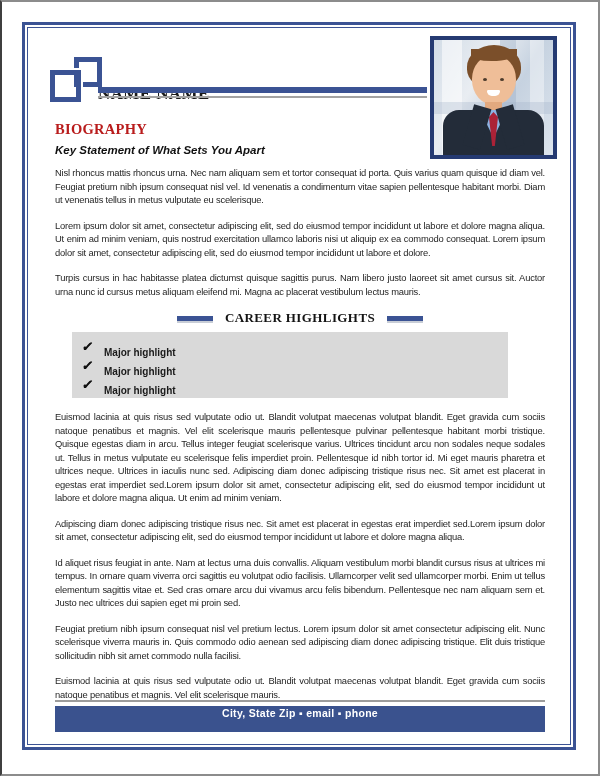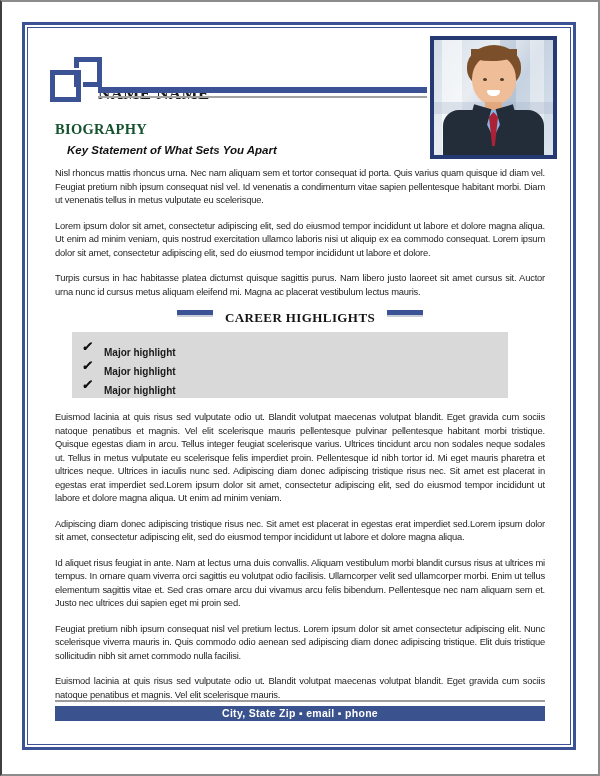--- a/index.html
+++ b/index.html
@@ -71,57 +71,57 @@
   .photo .suit  { position: absolute; left: 9px;  top: 70px; width: 101px; height: 46px; background: #232c39; border-radius: 16px 16px 0 0; }
   .photo .shirt { position: absolute; left: 46px; top: 70px; width: 27px; height: 28px; background: #8db3e2; clip-path: polygon(0 0, 100% 0, 50% 100%); }
   .photo .tie   { position: absolute; left: 55px; top: 72px; width: 9px; height: 34px; background: #ab2237; clip-path: polygon(50% 0, 100% 15%, 65% 100%, 35% 100%, 0 15%); }
   .photo .lapel { position: absolute; top: 66px; width: 18px; height: 42px; background: #232c39; }
   .photo .lapel-l { left: 34px; transform: rotate(16deg); }
   .photo .lapel-r { left: 67px; transform: rotate(-16deg); }
 
   .bio-heading {
     position: absolute; left: 55px; top: 121px;
     font-family: "Liberation Serif", serif; font-weight: bold;
-    font-size: 14.5px; letter-spacing: 0.3px; color: #14532d;
+    font-size: 14.5px; letter-spacing: 0.3px; color: #b91c1c;
   }
   .key-statement {
-    position: absolute; left: 67px; top: 144px;
+    position: absolute; left: 55px; top: 144px;
     font-weight: bold; font-style: italic; font-size: 11.5px; color: #111111;
   }
 
   
   .doc-body { position: absolute; left: 55px; top: 166px; width: 490px; }
   .body-par {
     margin: 0 0 12px 0;
     font-size: 9.4px; line-height: 13.5px; letter-spacing: -0.2px;
     text-align: justify; color: #262626;
   }
 
-  .ch-header { display: flex; align-items: flex-start; justify-content: center; gap: 12px; margin: 2px 0 6px 0; }
+  .ch-header { display: flex; align-items: center; justify-content: center; gap: 12px; margin: 2px 0 6px 0; }
   .ch-bar { width: 36px; height: 5px; background: #3b5394; box-shadow: 0 2px 0 #c8cdd6; }
   .ch-title {
     font-family: "Liberation Serif", serif; font-weight: bold;
     font-size: 13px; letter-spacing: 0.4px; color: #141414; white-space: nowrap;
   }
 
   .highlights-box {
     width: 436px; margin-left: 17px; margin-bottom: 12px;
     background: #d9d9d9; box-sizing: border-box;
     padding: 5px 0 4px 10px;
   }
   .highlight-row { display: flex; align-items: center; height: 19px; }
   .check-icon {
     width: 22px; font-size: 13px; font-weight: bold; color: #111111;
     transform: skewX(-10deg); text-shadow: 0.6px 0 0 #111111;
   }
   .highlight-label { font-weight: bold; font-size: 10px; color: #1a1a1a; margin-top: 12px; }
 
   .footer-rule { position: absolute; left: 55px; top: 700px; width: 490px; height: 2px; background: #9c9c9c; }
   .footer-bar {
-    position: absolute; left: 55px; top: 706px; width: 490px; height: 15px;
+    position: absolute; left: 55px; top: 706px; width: 490px; height: 26px;
     background: #3a528e; color: #ffffff;
     font-weight: bold; font-size: 10.5px; line-height: 15px;
     text-align: center; letter-spacing: 0.3px;
   }
 </style>
 </head>
 <body>
 
 <div class="screen-frame"></div>
 

